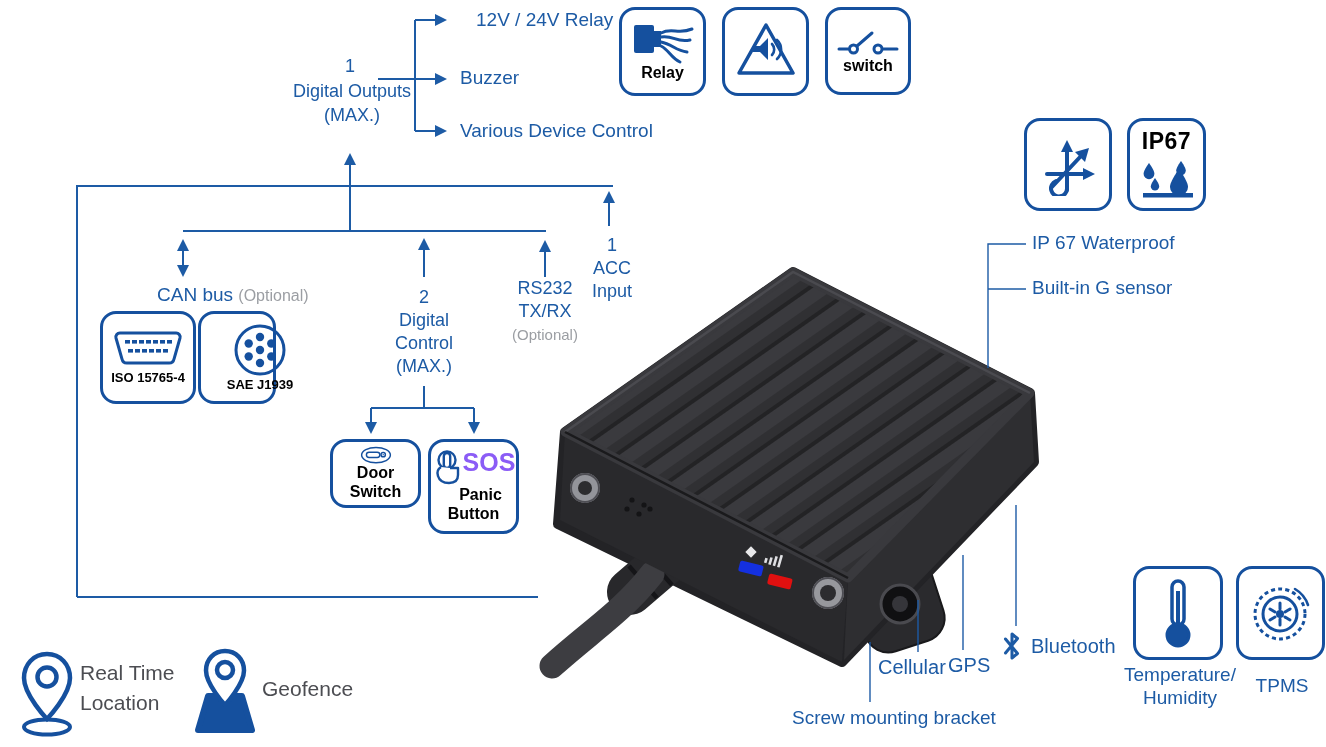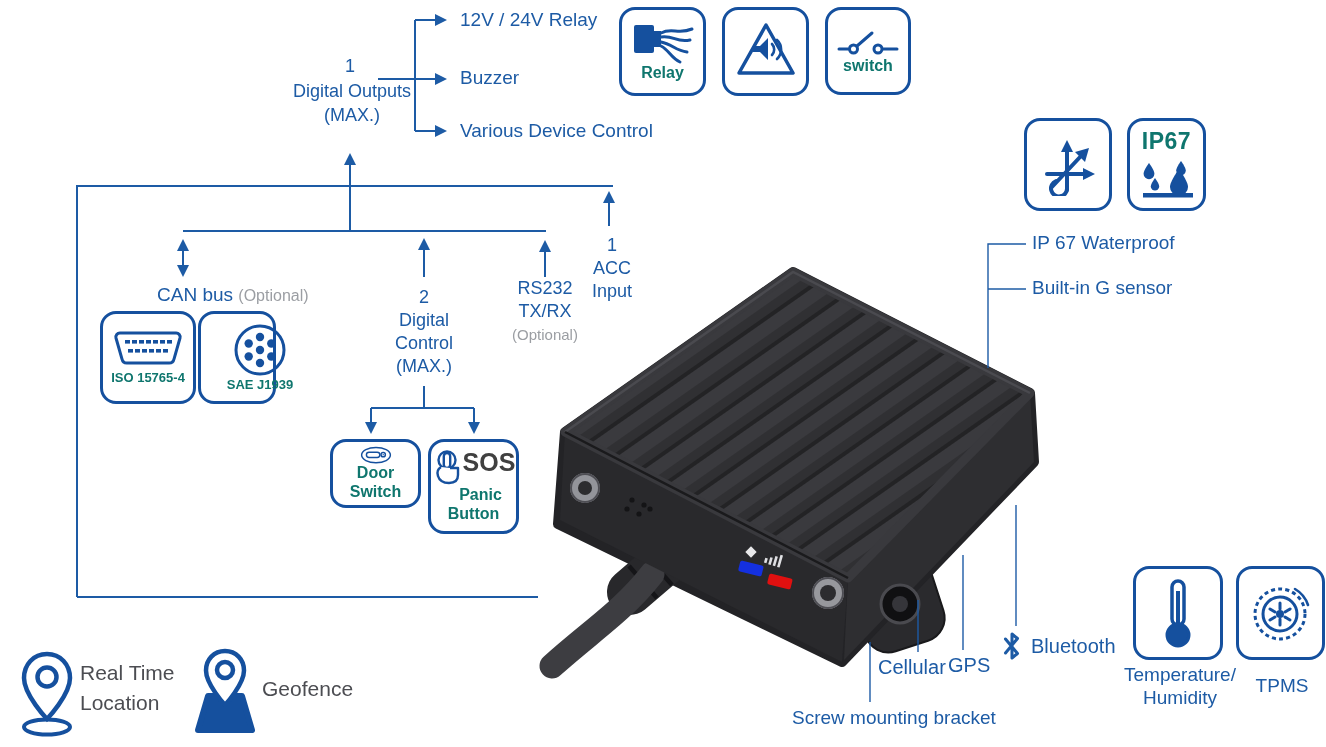--- a/index.html
+++ b/index.html
@@ -15,25 +15,25 @@
   .stack{position:absolute;z-index:2;transform:translateX(-50%);text-align:center;color:#1d5ba5;font-size:18px;line-height:23px;white-space:nowrap;}
   .optional{color:#9b9ea3;font-size:16px;}
   .optional2{color:#9b9ea3;font-size:15px;}
   .dark{color:#4c4d52;font-size:21px;}
   .tile{
     position:absolute;z-index:2;box-sizing:border-box;background:#fff;
     border:3.5px solid #15509e;border-radius:16px;
     display:flex;flex-direction:column;align-items:center;justify-content:center;
     padding:4px 2px;
   }
-  .tl{color:#0f766e;font-weight:bold;font-size:16px;line-height:1.15;text-align:center;white-space:nowrap;}
+  .tl{color:#000000;font-weight:bold;font-size:16px;line-height:1.15;text-align:center;white-space:nowrap;}
   .tl.tiny{font-size:13px;}
   .tl.big{font-size:23px;letter-spacing:0.5px;}
   .sos-row{display:flex;align-items:flex-start;gap:1px;}
-  .sos-big{color:#404040;font-weight:bold;font-size:25px;line-height:1;}
+  .sos-big{color:#8b5cf6;font-weight:bold;font-size:25px;line-height:1;}
   .abs{position:absolute;z-index:2;}
 </style>
 </head>
 <body>
 
 <svg class="overlay" width="1326" height="747" viewBox="0 0 1326 747">
   <defs>
     <marker id="arw" viewBox="0 0 10 10" refX="7.5" refY="5" markerWidth="6" markerHeight="6" orient="auto-start-reverse">
       <path d="M0,0 L10,5 L0,10 z" fill="#1d5ba5"></path>
     </marker>
@@ -130,21 +130,21 @@
     <path d="M1016 505 V626"></path>
     <path d="M963 555 V650"></path>
     <path d="M918 600 V652"></path>
     <path d="M870 642 V702"></path>
   </g>
 </svg>
 
 <div class="lbl sm ctr" style="left:350px;top:56px;">1</div>
 <div class="lbl sm ctr" style="left:352px;top:81px;">Digital Outputs</div>
 <div class="lbl sm ctr" style="left:352px;top:105px;">(MAX.)</div>
-<div class="lbl" style="left:460px;top:9px;text-align:right;">12V / 24V Relay</div>
+<div class="lbl" style="left:476px;top:9px;text-align:right;">12V / 24V Relay</div>
 <div class="lbl" style="left:460px;top:67px;">Buzzer</div>
 <div class="lbl" style="left:460px;top:120px;">Various Device Control</div>
 
 <div class="tile" style="left:619px;top:7px;width:87px;height:89px;">
   <svg width="62" height="44" viewBox="0 0 62 44">
     <rect x="2" y="5" width="20" height="28" rx="2" fill="#15509e"></rect>
     <rect x="21" y="11" width="8" height="16" fill="#15509e"></rect>
     <g stroke="#15509e" stroke-width="3" fill="none" stroke-linecap="round">
       <path d="M29 13 C40 7,46 15,60 9"></path>
       <path d="M29 17 C42 15,44 23,58 20"></path>

